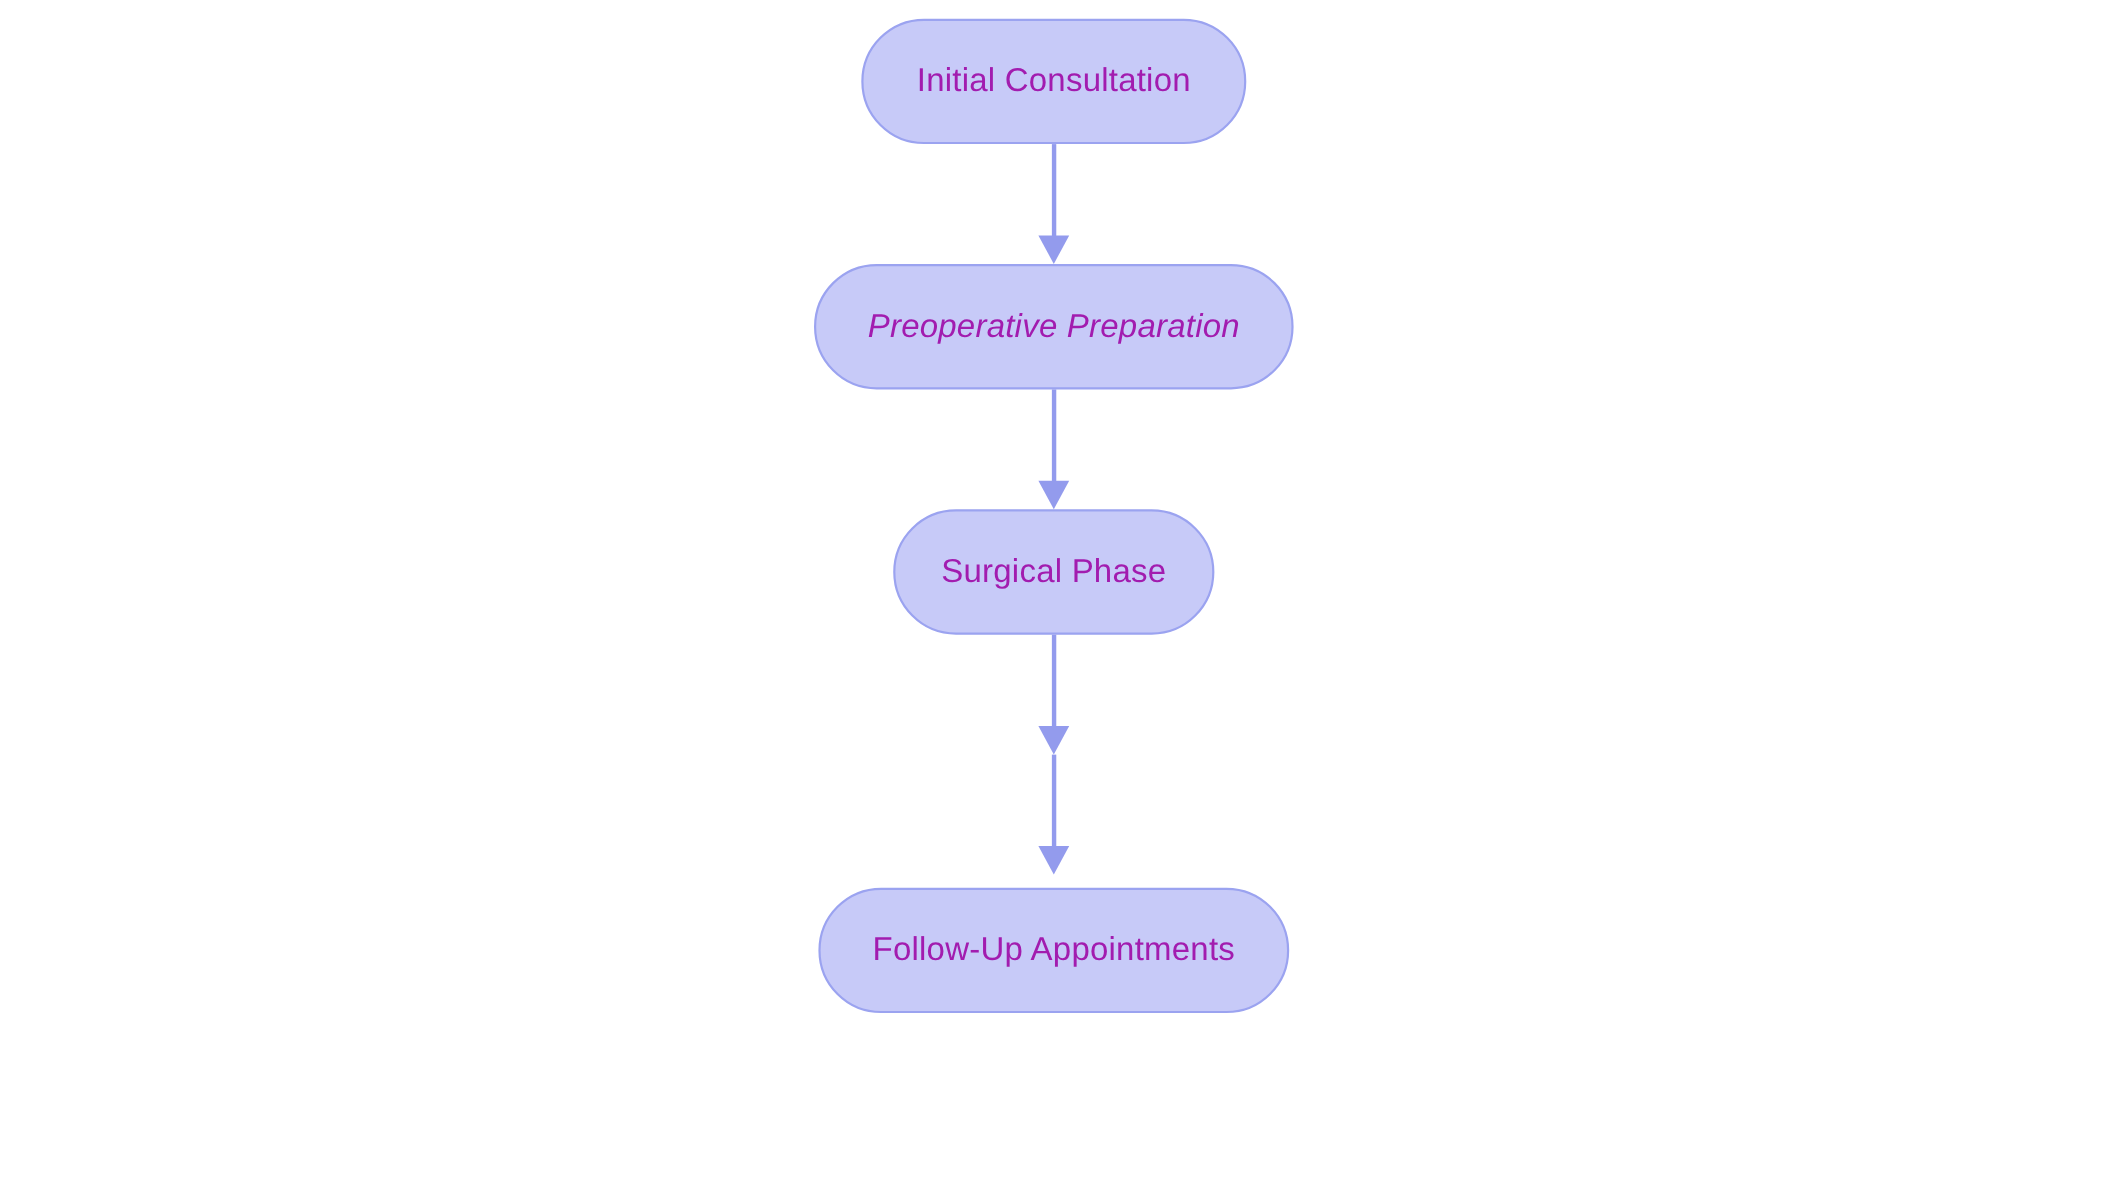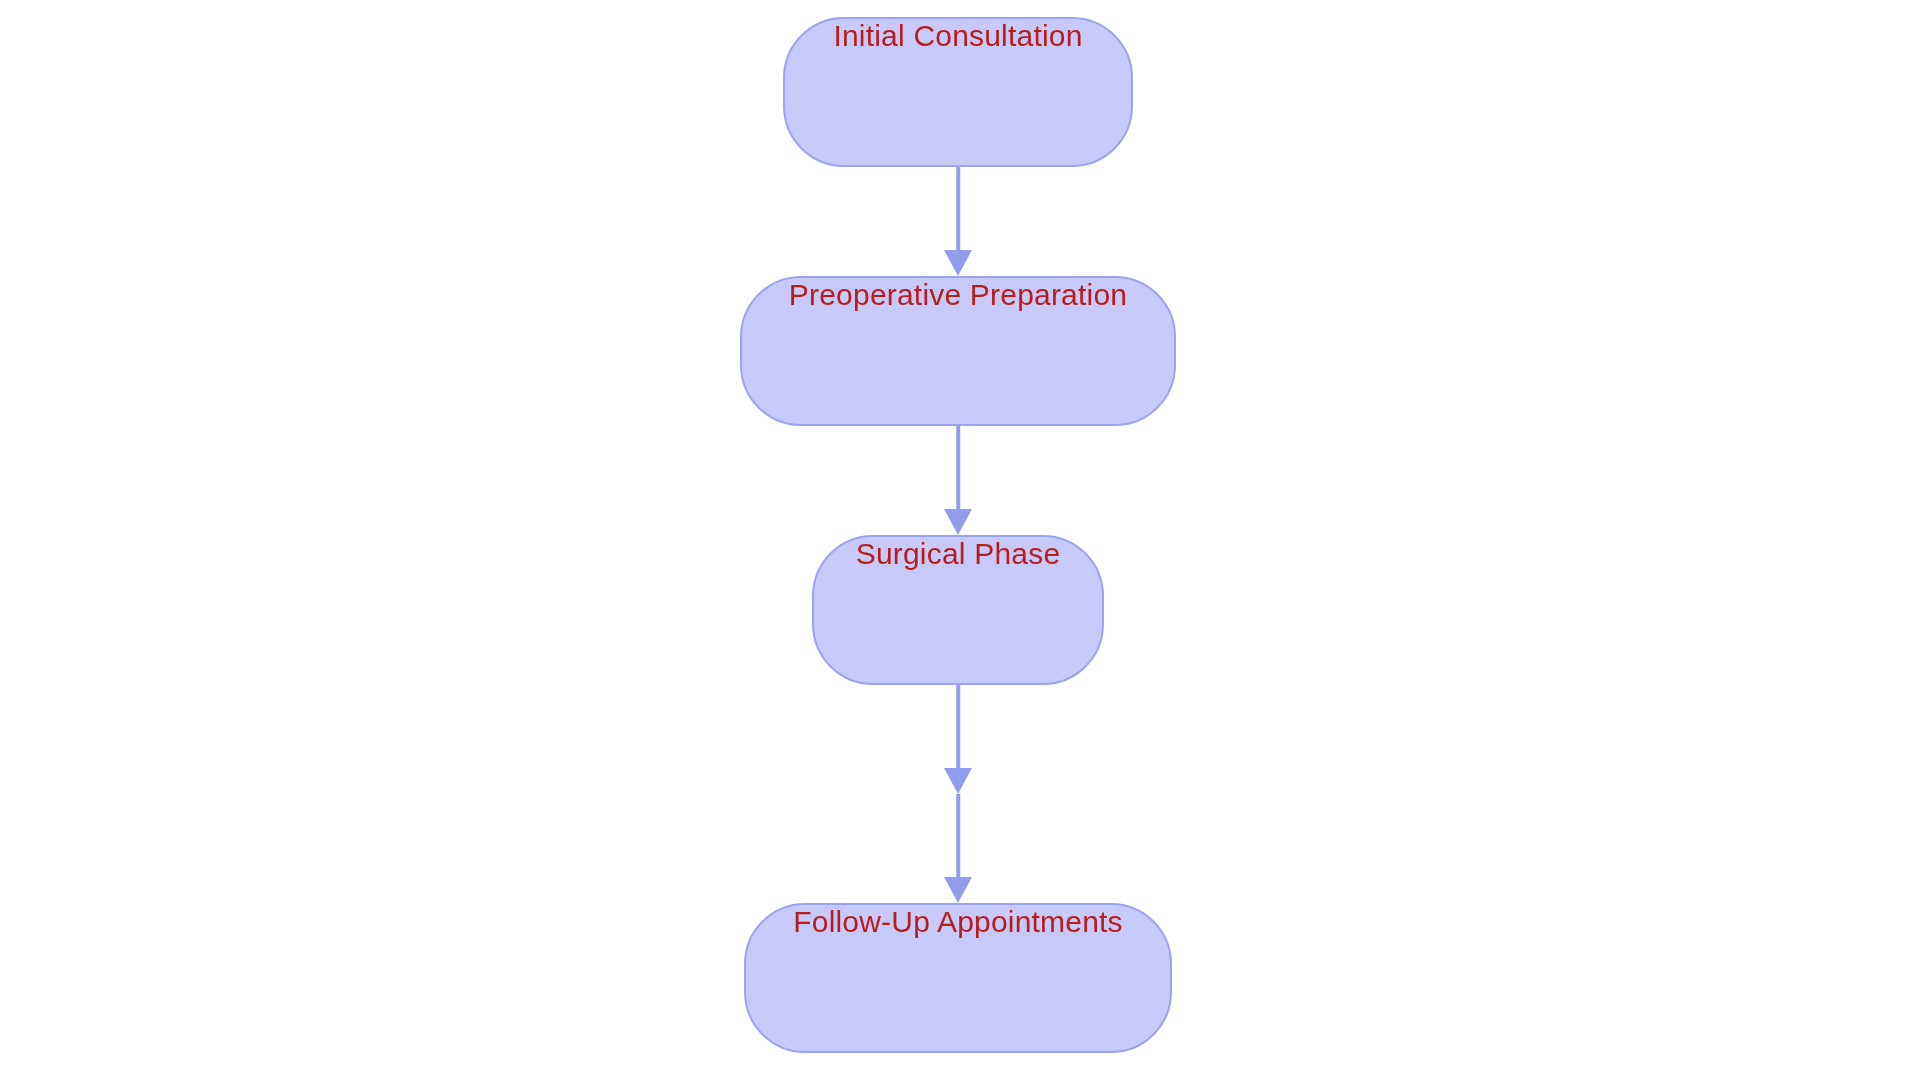--- a/index.html
+++ b/index.html
@@ -16,40 +16,41 @@
     position: absolute;
     top: 17px;
     left: 958px;
     transform: translateX(-50%);
     display: flex;
     flex-direction: column;
     align-items: center;
   }
 
   .node {
-    height: 150px;
+    height: 114px;
     border-radius: 61px;
     background: #c7caf8;
     border: 2px solid #9ba3f0;
-    color: #b91c1c;
+    color: #a21caf;
     font-size: 30px;
     letter-spacing: 0.2px;
     display: flex;
+    align-items: center;
     justify-content: center;
     text-align: center;
     white-space: nowrap;
     flex: 0 0 auto;
   }
 
   
   .node.n1 { width: 350px; }
-  .node.n2 { width: 436px; }
+  .node.n2 { width: 436px; font-style: italic; }
   .node.n3 { width: 292px; }
   .node.n4 { width: 448px; }
-  .node.n5 { width: 428px; }
+  .node.n5 { width: 428px; margin-top: 12px; }
 
   .connector {
     position: relative;
     width: 30px;
     height: 109px;
     flex: 0 0 auto;
   }
 
   .connector .line {
     position: absolute;

